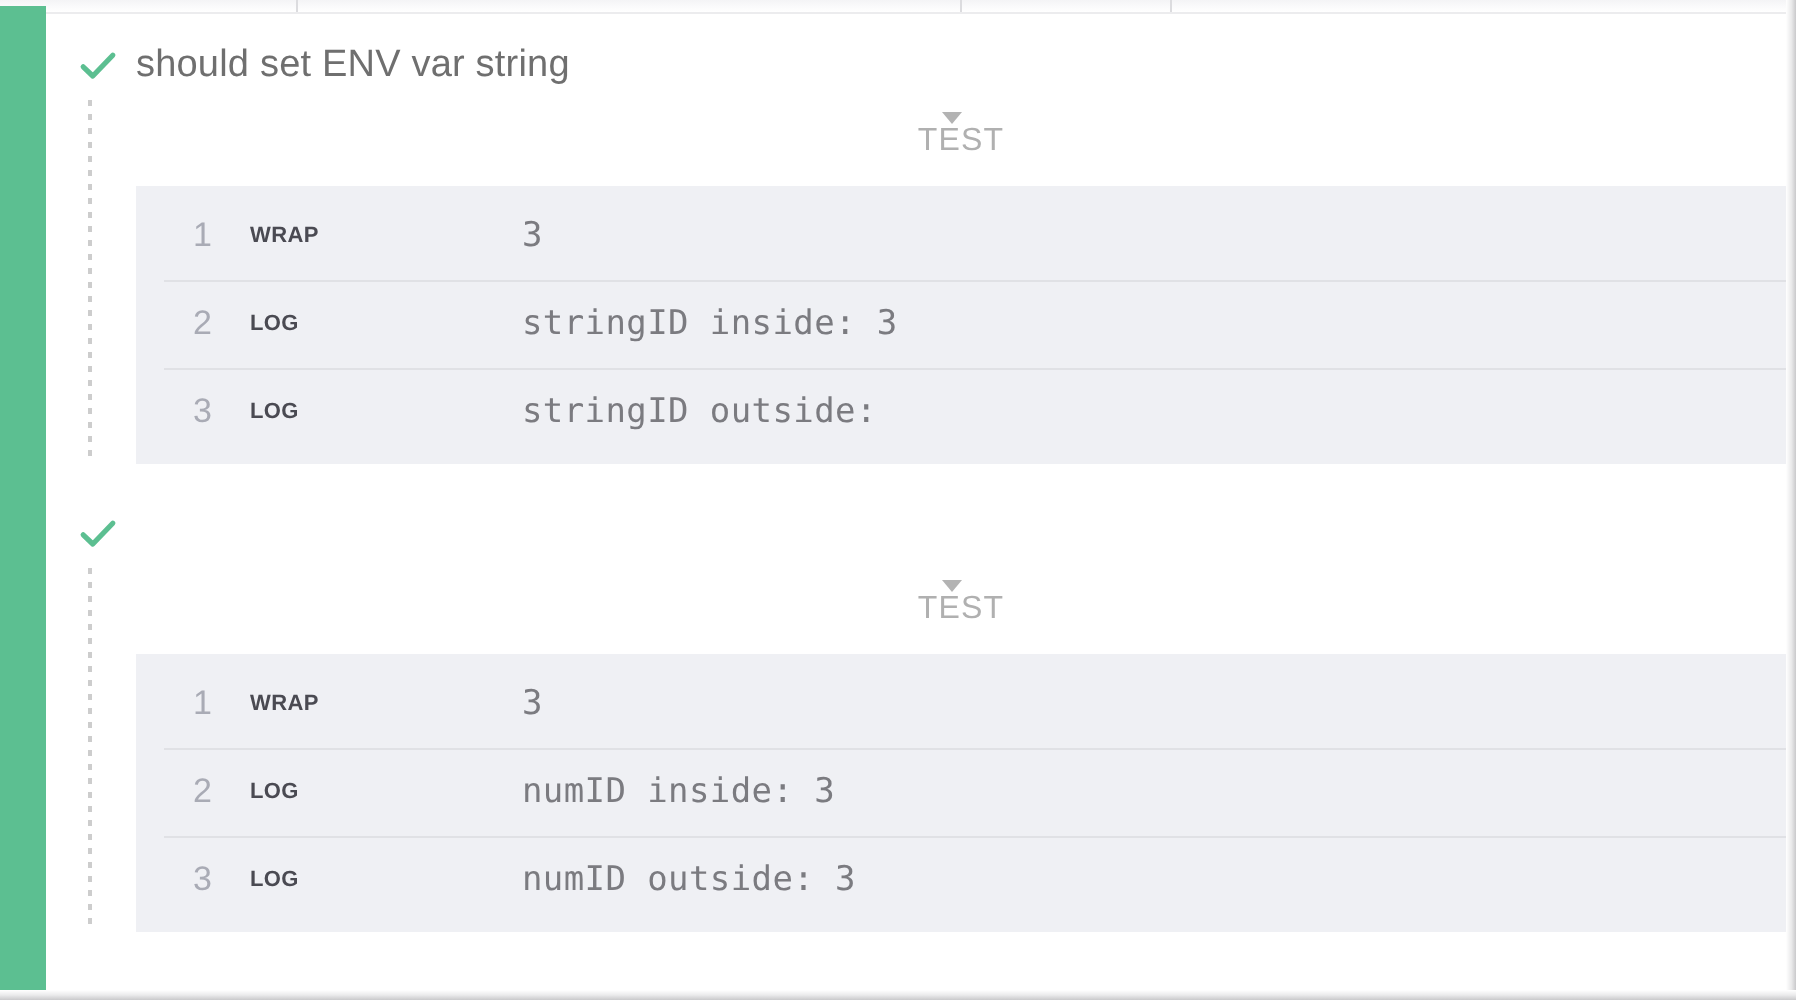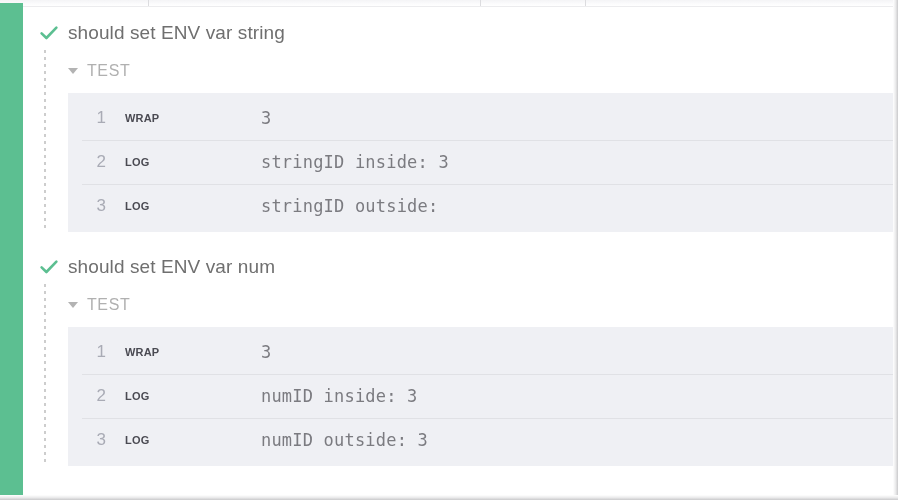--- a/index.html
+++ b/index.html
@@ -119,20 +119,21 @@
     background-size: 2px 7px;
     background-repeat: repeat-y;
   }
 
   .cmd-label-row {
     display: flex;
     align-items: center;
     height: 30px;
     padding-top: 8px;
     padding-bottom: 4px;
+    flex-direction: column;
   }
   .caret-icon {
     width: 0; height: 0;
     margin-right: 9px;
     border-left: 5px solid transparent;
     border-right: 5px solid transparent;
     border-top: 6px solid #b3b3b3;
     display: block;
   }
   .cmd-label {
@@ -246,21 +247,20 @@
         </div>
       </div>
     </div>
 
     <div class="test-block second">
 
       <div class="test-head">
         <svg class="check-icon" viewBox="0 0 20 20" aria-hidden="true">
           <path d="M2.6 10.4 L7.4 15.0 L17.4 4.6" fill="none" stroke="#5cbf91" stroke-width="2.6" stroke-linecap="round" stroke-linejoin="round"></path>
         </svg>
-        <span class="test-title">should set ENV var num</span>
       </div>
 
       <div class="cmd-group">
         <div class="guide"></div>
 
         <div class="cmd-label-row">
           <span class="caret-icon"></span>
           <span class="cmd-label">TEST</span>
         </div>
 

